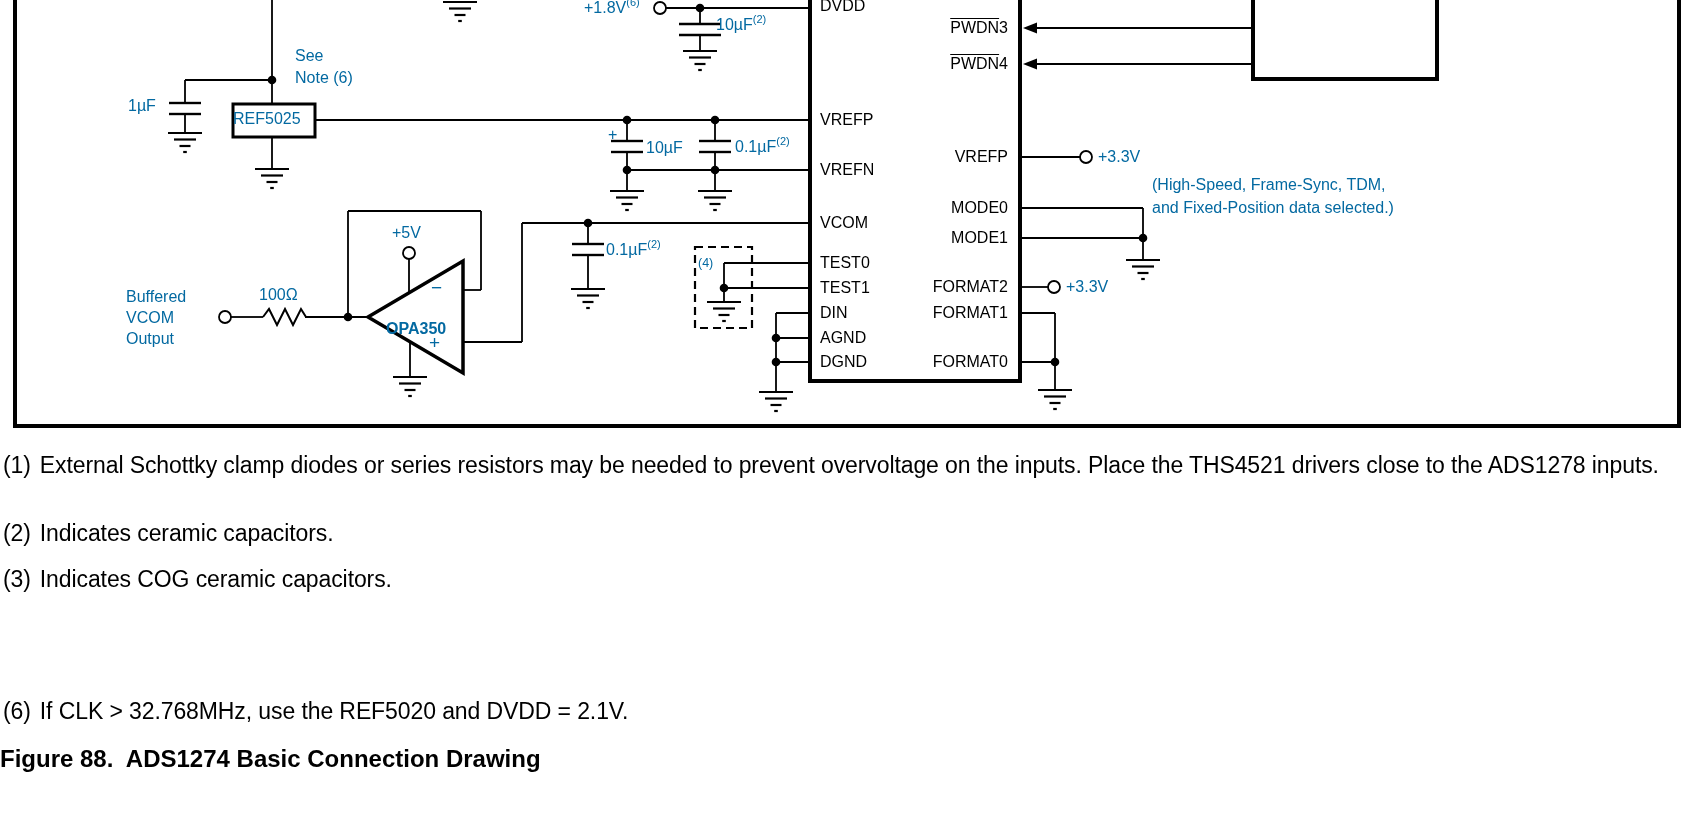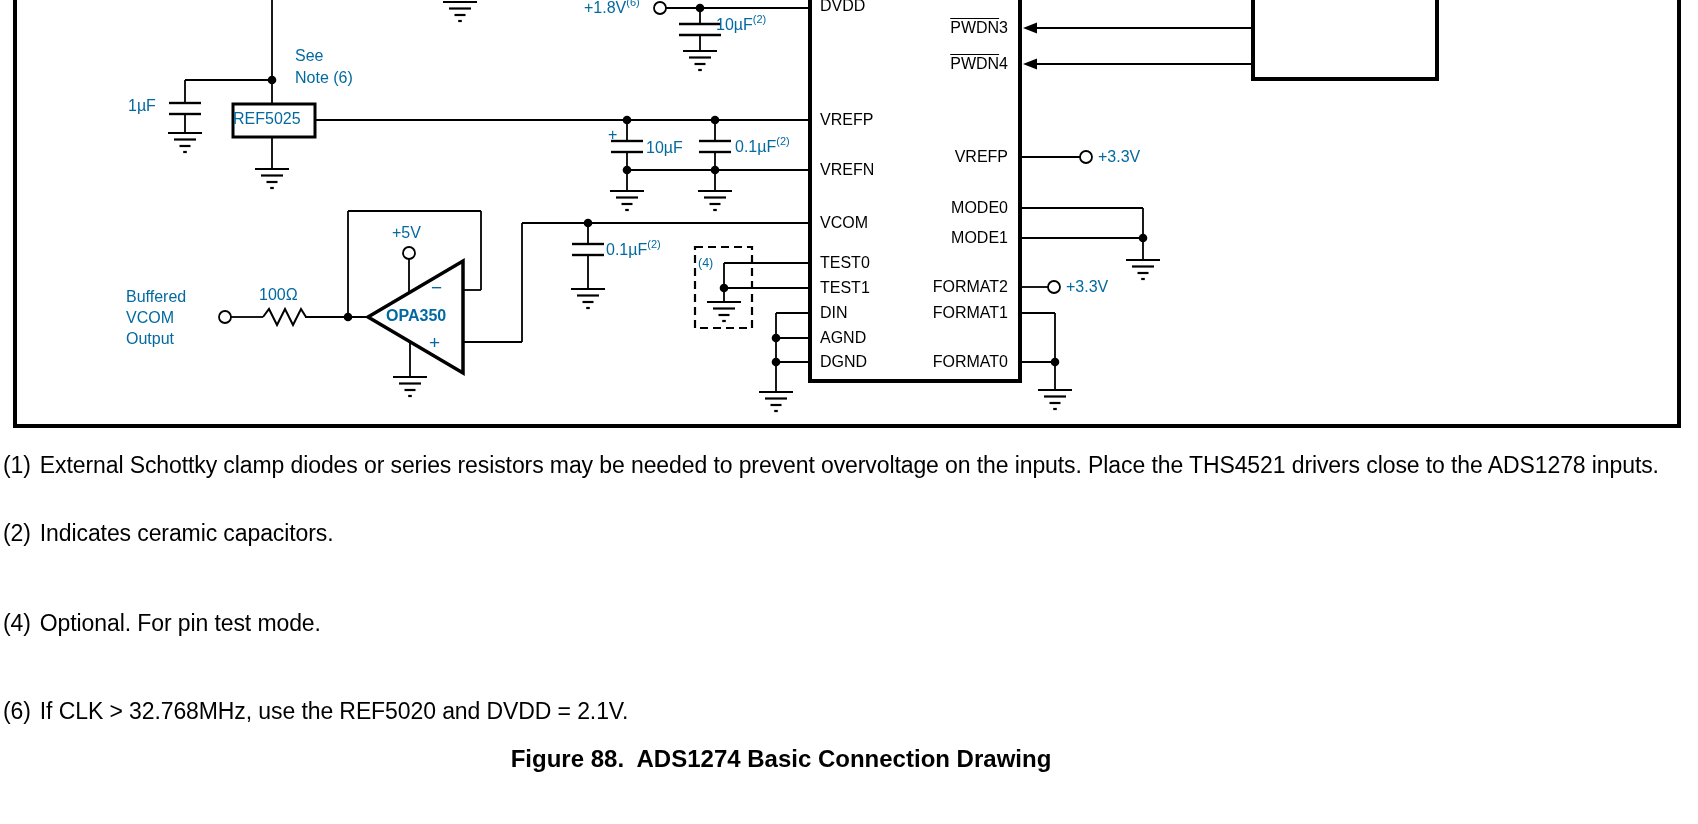--- a/index.html
+++ b/index.html
@@ -11,21 +11,21 @@
   .lb.small{font-size:12.5px;}
   .lb.bold{font-weight:bold;}
   .lb.center{text-align:left;}
   .sup{font-size:11px;position:relative;top:-7px;}
   .ovl{text-decoration:overline;}
   .pin-l{position:absolute;left:820px;font-size:16px;white-space:pre;}
   .pin-r{position:absolute;left:858px;width:150px;text-align:right;font-size:16px;white-space:pre;}
   .note2{line-height:22.5px;}
   .fn{position:absolute;left:3px;width:1692px;font-size:23px;line-height:28px;letter-spacing:-0.1px;}
   .fn-num{margin-right:9px;}
-  .caption{position:absolute;left:0;top:745px;width:1562px;text-align:center;
+  .caption{position:absolute;left:0;top:745px;width:1562px;text-align:left;
            font-size:24px;font-weight:bold;white-space:pre;}
 </style>
 </head>
 <body>
 
 <div id="page">
 
   <div id="fig">
     <svg id="schem-svg" width="1698" height="440" viewBox="0 0 1698 440">
       <defs>
@@ -175,32 +175,33 @@
 
     <span class="lb" style="left:716px;top:16px"><span>10µF</span><span class="sup">(2)</span></span>
 
     <span class="lb" style="left:608px;top:126px">+</span>
     <span class="lb" style="left:646px;top:139px">10µF</span>
     <span class="lb" style="left:735px;top:138px"><span>0.1µF</span><span class="sup">(2)</span></span>
 
     <span class="lb" style="left:606px;top:241px"><span>0.1µF</span><span class="sup">(2)</span></span>
 
     <span class="lb" style="left:392px;top:224px">+5V</span>
-    <span class="lb bold" style="left:386px;top:307px">OPA350</span>
+    <span class="lb bold" style="left:386px;top:320px">OPA350</span>
     <span class="lb" style="left:431px;top:277px;font-size:19px">−</span>
     <span class="lb" style="left:429px;top:332px;font-size:19px">+</span>
     <span class="lb" style="left:259px;top:286px">100Ω</span>
 
     <div class="lb center" style="left:126px;top:286px;width:96px;line-height:21px"><span>Buffered</span><br><span>VCOM</span><br><span>Output</span></div>
 
     <span class="lb small" style="left:698px;top:256px">(4)</span>
 
     <span class="lb" style="left:1098px;top:148px">+3.3V</span>
     <span class="lb" style="left:1066px;top:278px">+3.3V</span>
 
+    <div class="lb note2" style="left:1152px;top:174px"><span>(High-Speed, Frame-Sync, TDM,</span><br><span>and Fixed-Position data selected.)</span></div>
 
     <span class="pin-l" style="top:-3px">DVDD</span>
     <span class="pin-l" style="top:111px">VREFP</span>
     <span class="pin-l" style="top:161px">VREFN</span>
     <span class="pin-l" style="top:214px">VCOM</span>
     <span class="pin-l" style="top:254px">TEST0</span>
     <span class="pin-l" style="top:279px">TEST1</span>
     <span class="pin-l" style="top:304px">DIN</span>
     <span class="pin-l" style="top:329px">AGND</span>
     <span class="pin-l" style="top:353px">DGND</span>
@@ -210,18 +211,18 @@
     <span class="pin-r" style="top:148px">VREFP</span>
     <span class="pin-r" style="top:199px">MODE0</span>
     <span class="pin-r" style="top:229px">MODE1</span>
     <span class="pin-r" style="top:278px">FORMAT2</span>
     <span class="pin-r" style="top:304px">FORMAT1</span>
     <span class="pin-r" style="top:353px">FORMAT0</span>
   </div>
 
   <div class="fn" style="top:451px"><span class="fn-num">(1)</span><span>External Schottky clamp diodes or series resistors may be needed to prevent overvoltage on the inputs. Place the THS4521 drivers close to the ADS1278 inputs.</span></div>
   <div class="fn" style="top:519px"><span class="fn-num">(2)</span><span>Indicates ceramic capacitors.</span></div>
-  <div class="fn" style="top:609px"><span class="fn-num">(4)</span><span>Optional. For pin test mode.</span></div>
+  <div class="fn" style="top:565px"><span class="fn-num">(3)</span><span>Indicates COG ceramic capacitors.</span></div>
   <div class="fn" style="top:697px"><span class="fn-num">(6)</span><span>If CLK &gt; 32.768MHz, use the REF5020 and DVDD = 2.1V.</span></div>
 
   <div class="caption">Figure 88.  ADS1274 Basic Connection Drawing</div>
 
 </div>
 
 </body></html>

